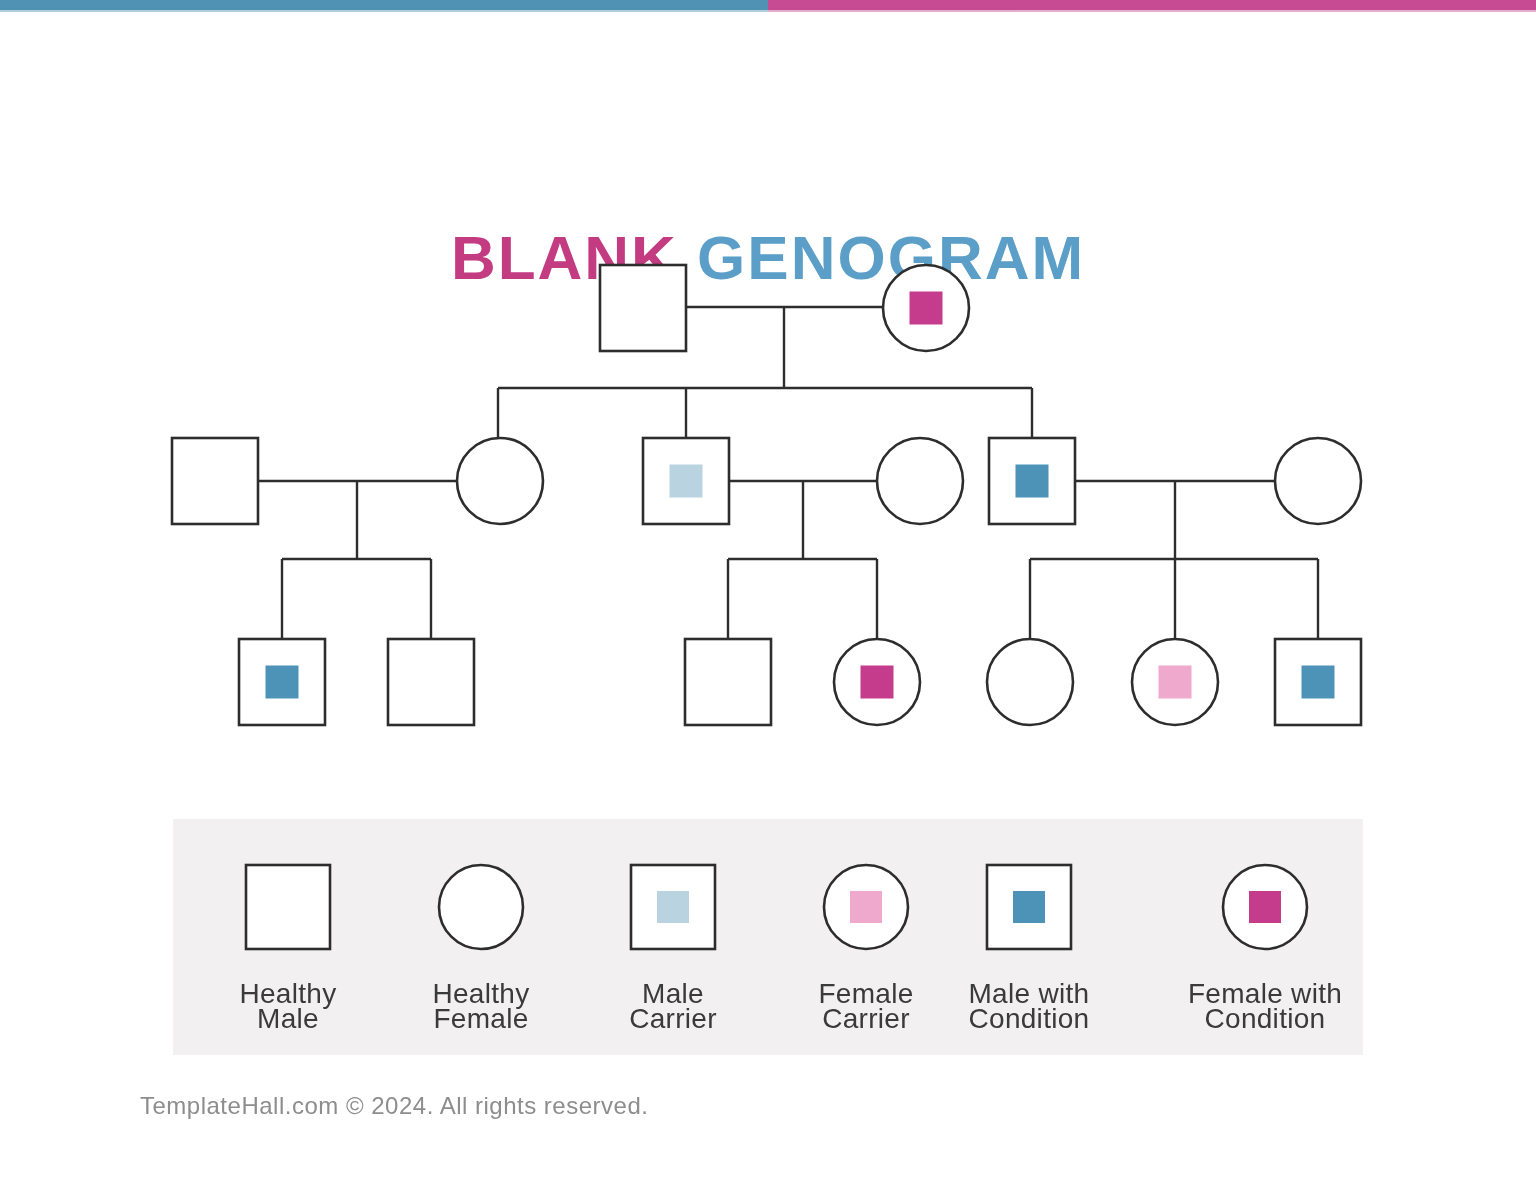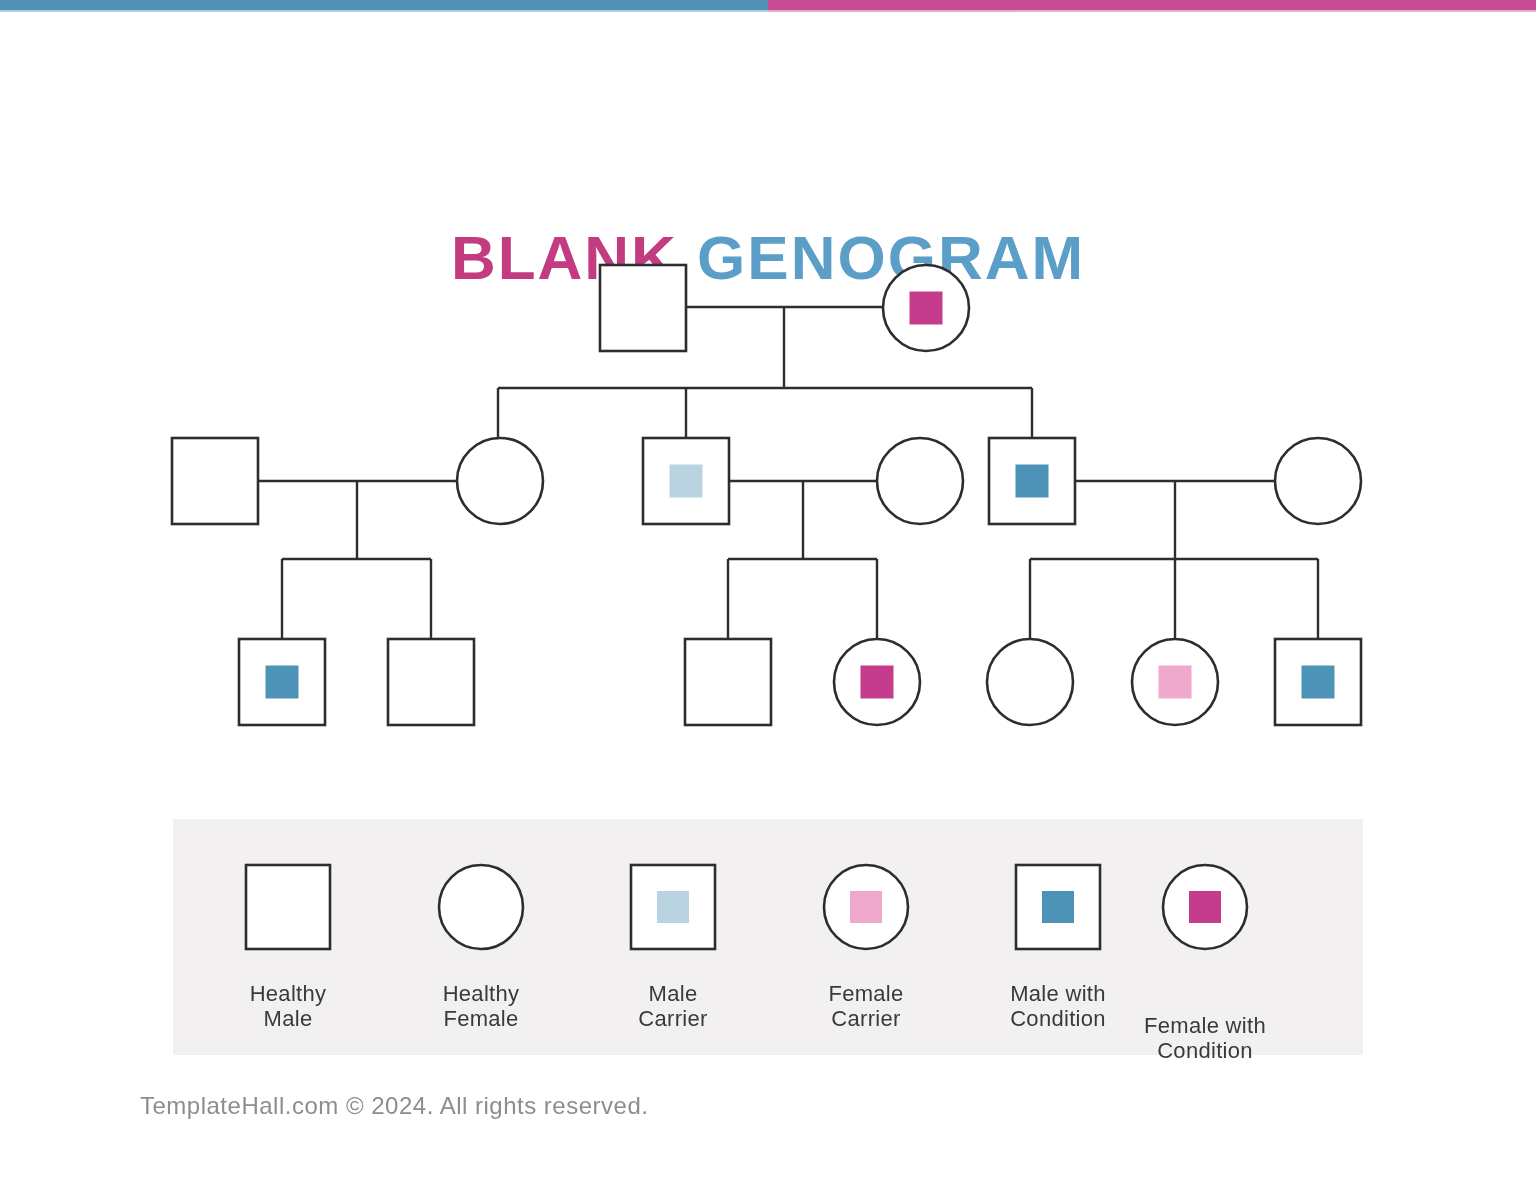--- a/index.html
+++ b/index.html
@@ -24,21 +24,21 @@
   .legend-panel {
     position:absolute; left:173px; top:819px; width:1190px; height:236px;
   }
   .legend-item {
     position:absolute; top:40px; width:192px;
     display:flex; flex-direction:column; align-items:center;
   }
   .legend-symbol { display:block; }
   .legend-label {
     margin-top:26px; text-align:center;
-    font-size:22px; line-height:25px; color:#3a3a3a; letter-spacing:0.3px;
+    font-size:28px; line-height:25px; color:#3a3a3a; letter-spacing:0.3px;
   }
 
   .footer {
     position:absolute; left:140px; top:1092px;
     font-size:24px; color:#8d8d8d; letter-spacing:0.5px;
   }
 </style>
 </head>
 <body>
 
@@ -172,33 +172,33 @@
           <g>
             <circle cx="48" cy="48" r="42" fill="#ffffff" stroke="#2d2d2d" stroke-width="2.6"></circle>
             <rect x="32" y="32" width="32" height="32" fill="#efa9cc"></rect>
           </g>
         </svg>
         <div class="legend-label">
           <div>Female</div>
           <div>Carrier</div>
         </div>
       </div>
-      <div class="legend-item" style="left: 789px;">
+      <div class="legend-item" style="left: 760px;">
         <svg width="96" height="96" viewBox="0 0 96 96" class="legend-symbol">
           <g>
             <rect x="6" y="6" width="84" height="84" fill="#ffffff" stroke="#2d2d2d" stroke-width="2.6"></rect>
             <rect x="32" y="32" width="32" height="32" fill="#4d92b7"></rect>
           </g>
         </svg>
         <div class="legend-label">
           <div>Male with</div>
           <div>Condition</div>
         </div>
       </div>
-      <div class="legend-item" style="left: 936px; gap: 32px;">
+      <div class="legend-item" style="left: 996px;">
         <svg width="96" height="96" viewBox="0 0 96 96" class="legend-symbol">
           <g>
             <circle cx="48" cy="48" r="42" fill="#ffffff" stroke="#2d2d2d" stroke-width="2.6"></circle>
             <rect x="32" y="32" width="32" height="32" fill="#c43c8b"></rect>
           </g>
         </svg>
         <div class="legend-label">
           <div>Female with</div>
           <div>Condition</div>
         </div>

